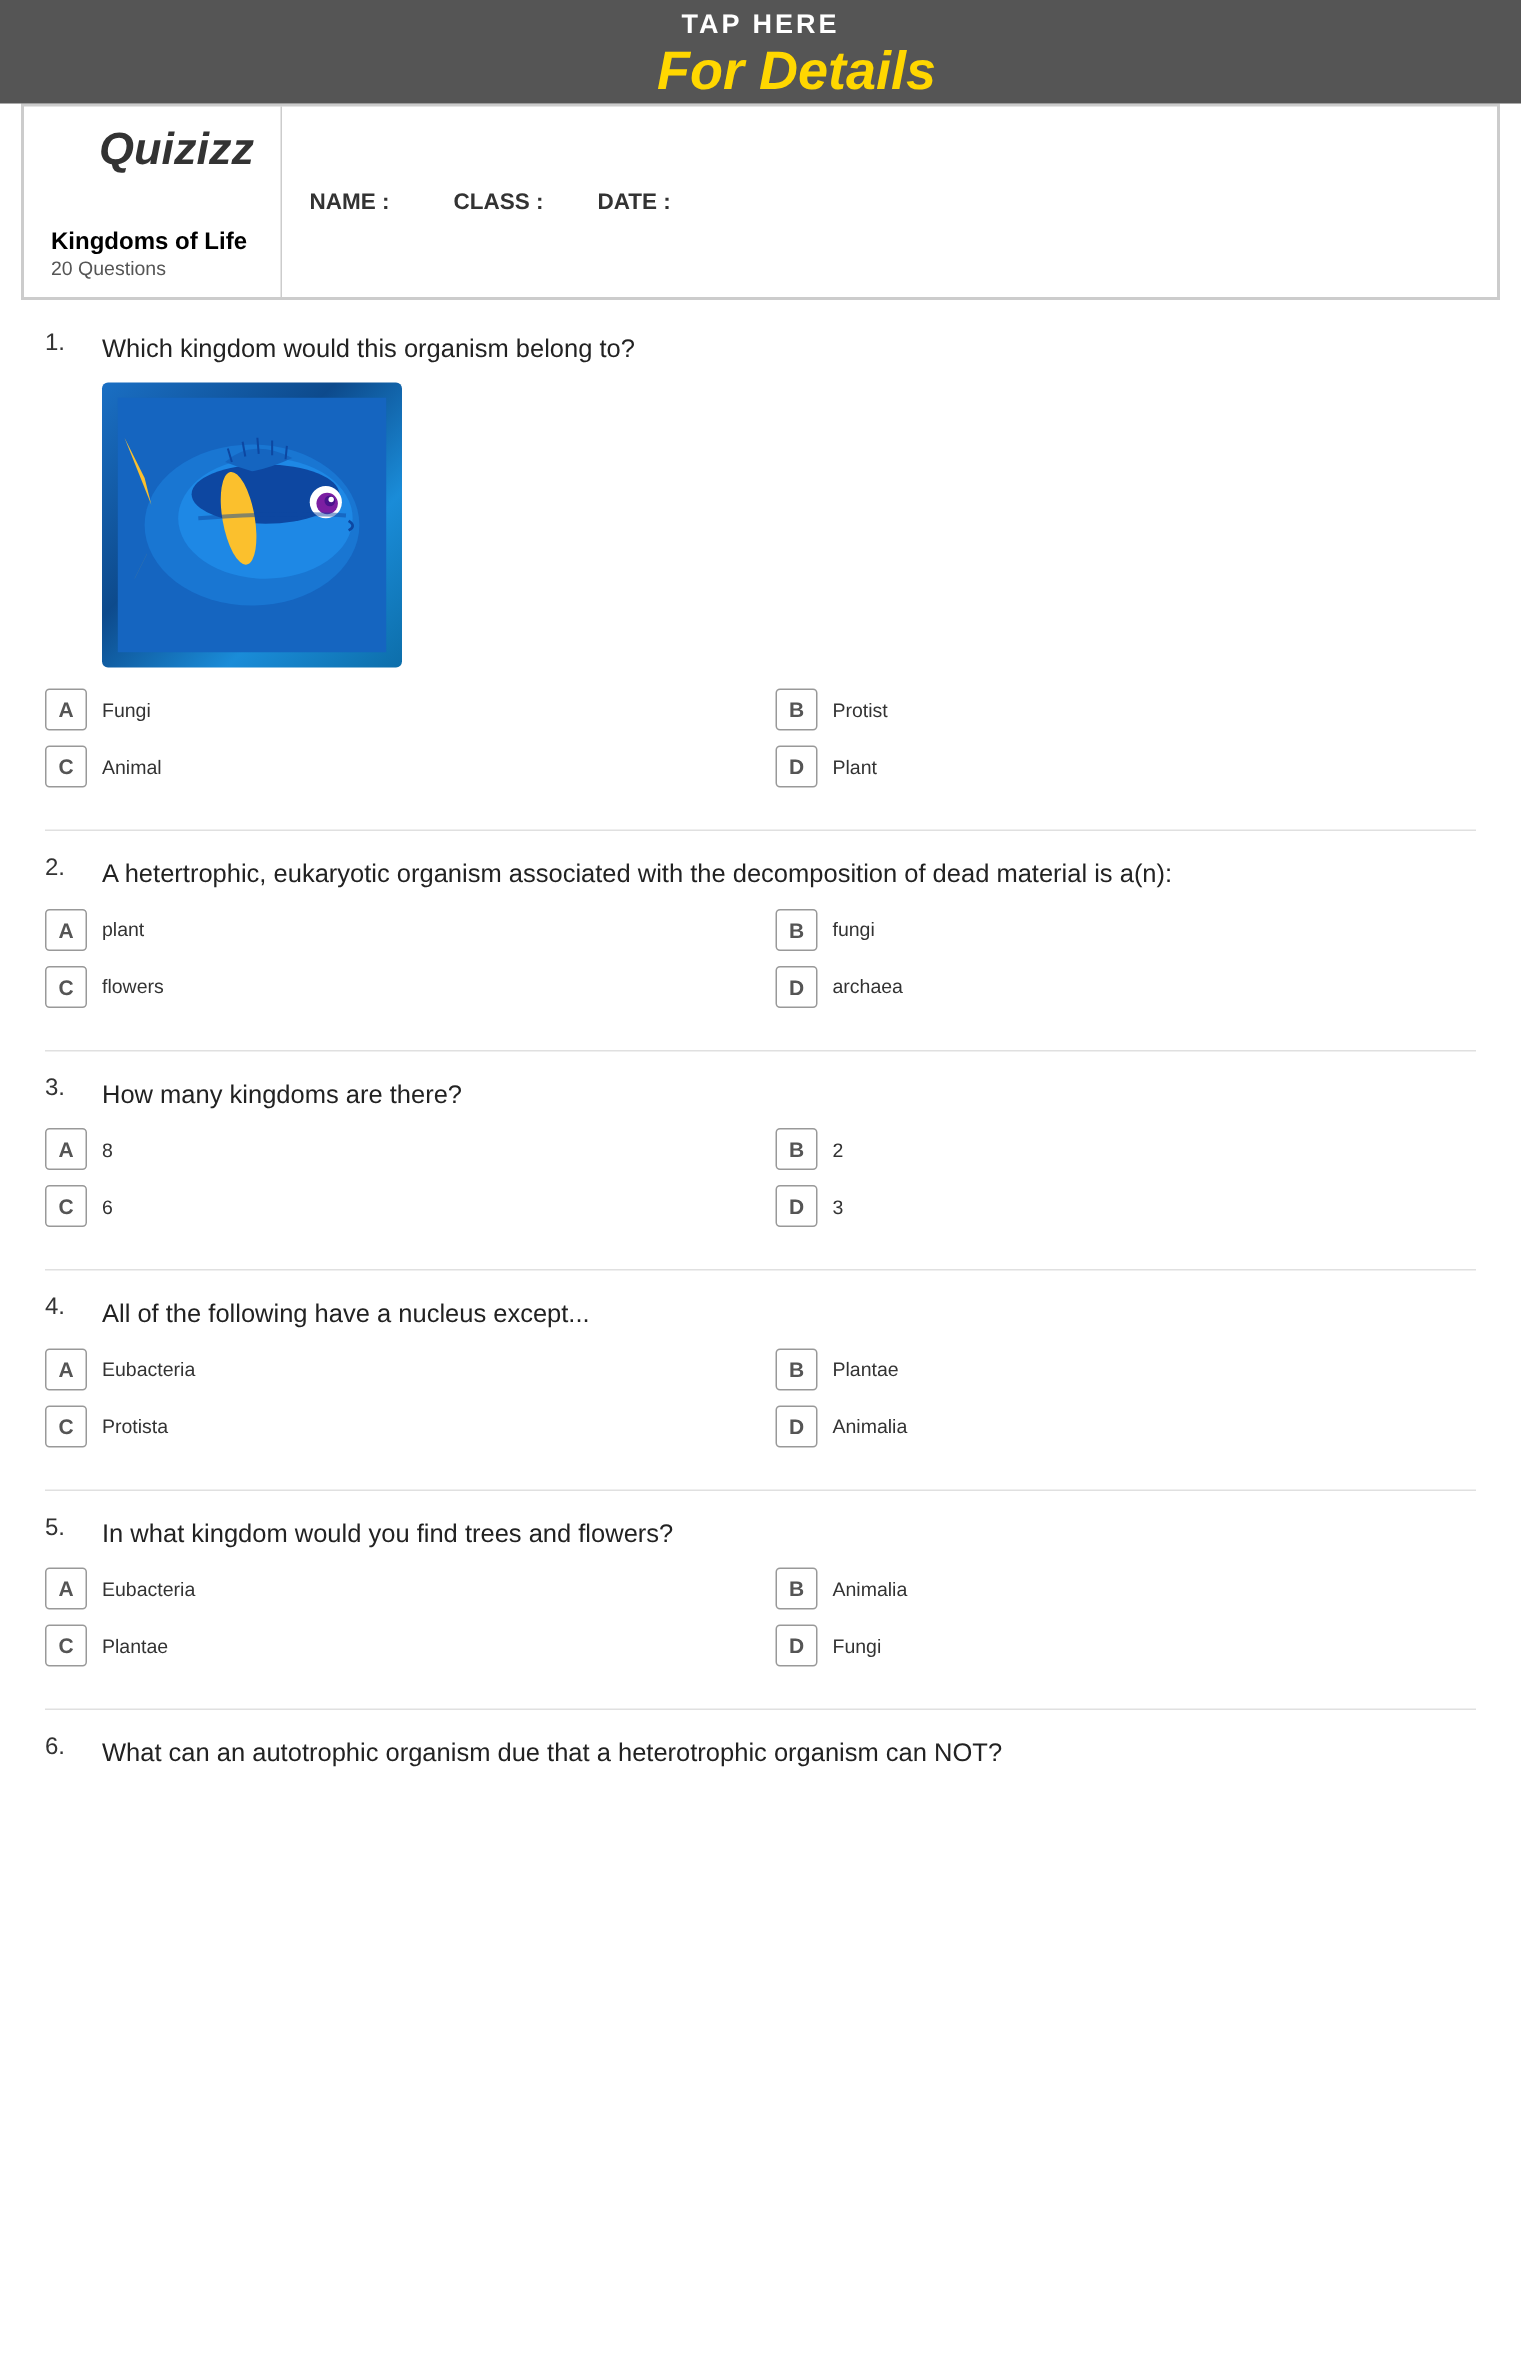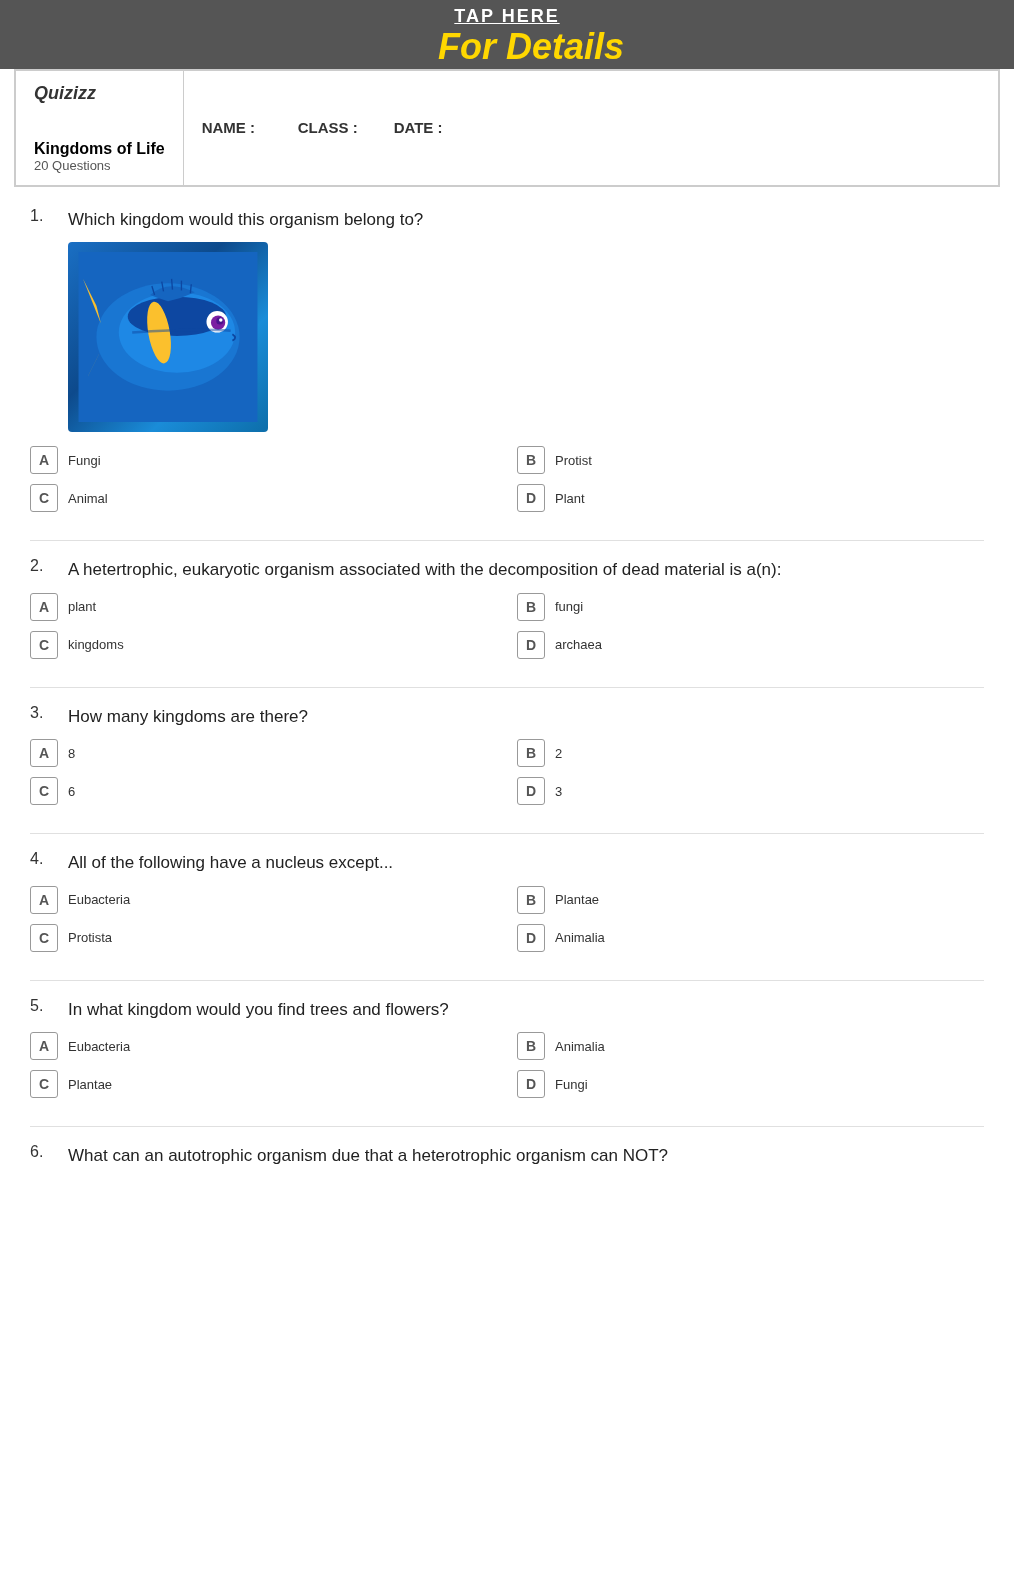--- a/index.html
+++ b/index.html
@@ -17,21 +17,20 @@
       text-align: center;
       padding: 6px 0 2px;
       position: relative;
     }
     .tap-here-text {
       color: #fff;
       font-size: 18px;
       font-weight: bold;
       letter-spacing: 2px;
       display: block;
-      text-decoration: underline;
     }
     .for-details-text {
       color: #FFD700;
       font-size: 36px;
       font-weight: 900;
       font-style: italic;
       display: block;
       line-height: 1.1;
       padding-left: 48px;
     }
@@ -43,24 +42,25 @@
       display: flex;
       align-items: stretch;
       background: #fff;
     }
     .header-left {
       padding: 12px 18px;
       border-right: 1px solid #ccc;
       flex: 0 0 auto;
     }
     .quizizz-logo {
-      font-size: 18px;
+      font-size: 30px;
       font-weight: 900;
       color: #333;
       font-style: italic;
+      margin-left: 32px;
     }
     .quiz-title {
       font-size: 16px;
       font-weight: bold;
       margin-top: 30px;
     }
     .quiz-questions {
       font-size: 13px;
       color: #555;
     }
@@ -279,21 +279,21 @@
       <div class="option">
         <div class="option-letter">A</div>
         <span class="option-text">plant</span>
       </div>
       <div class="option">
         <div class="option-letter">B</div>
         <span class="option-text">fungi</span>
       </div>
       <div class="option">
         <div class="option-letter">C</div>
-        <span class="option-text">kingdoms</span>
+        <span class="option-text">flowers</span>
       </div>
       <div class="option">
         <div class="option-letter">D</div>
         <span class="option-text">archaea</span>
       </div>
     </div>
   </div>
 
   <hr class="divider">
 

